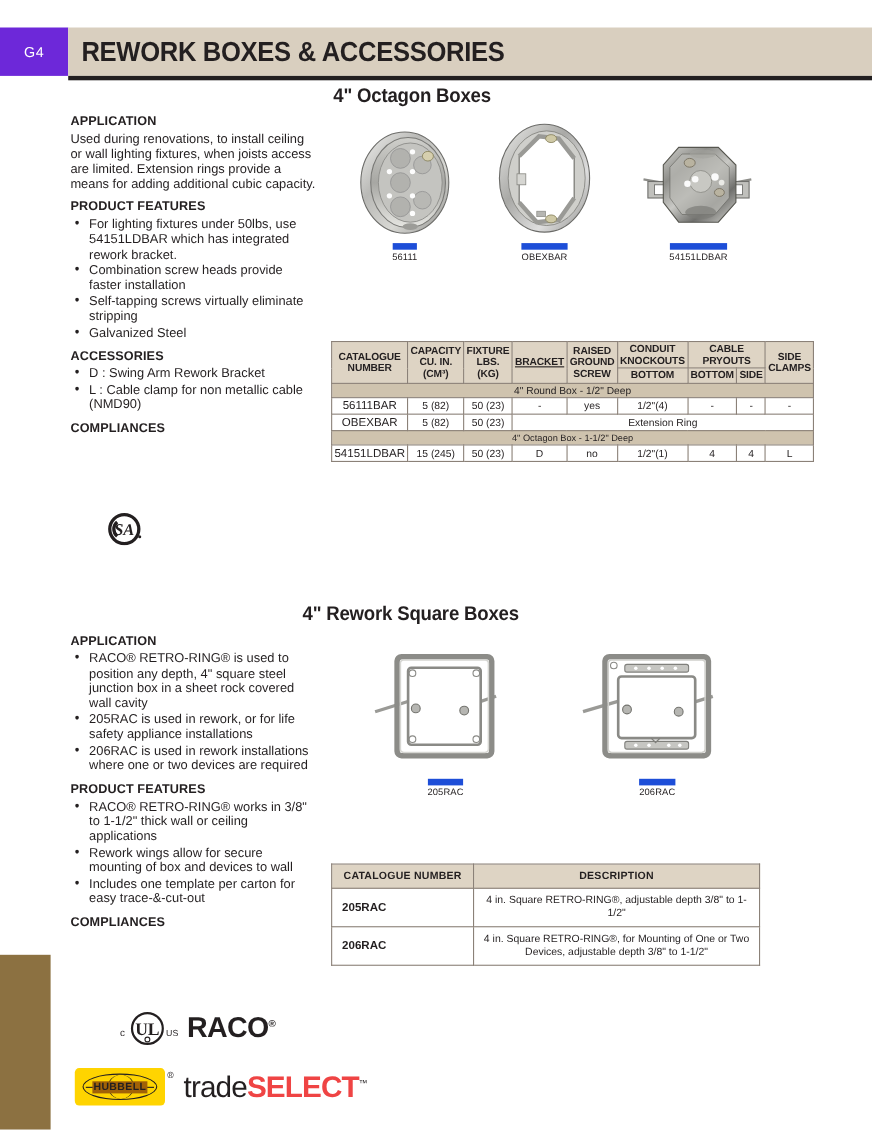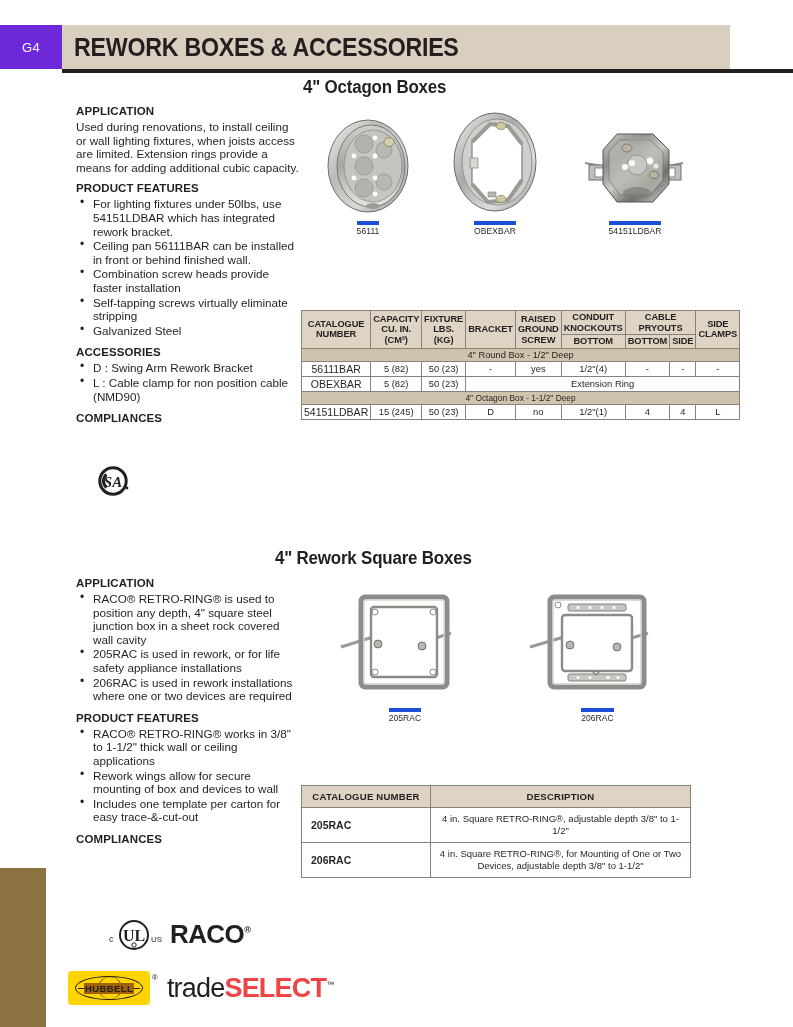--- a/index.html
+++ b/index.html
@@ -28,21 +28,21 @@
   }
   .page-tab-label {
     color: #ffffff;
     font-size: 13px;
     font-weight: 400;
     letter-spacing: .4px;
   }
   .header-bar {
     position: absolute;
     left: 62px; top: 25px;
-    width: 668px; height: 44px;
+    width: 731px; height: 44px;
     background: #d9cfbf;
     display: flex;
     align-items: center;
   }
   .header-title {
     margin-left: 12px;
     font-size: 25px;
     font-weight: bold;
     letter-spacing: -0.3px;
     color: #231f20;
@@ -71,21 +71,21 @@
     font-size: 18px;
     font-weight: bold;
     color: #231f20;
     letter-spacing: -0.2px;
     transform: scaleX(0.94);
     transform-origin: left center;
     white-space: nowrap;
   }
 
   
-  .col-left { position: absolute; left: 76px; width: 225px; }
+  .col-left { position: absolute; left: 64px; width: 225px; }
   .head {
     font-size: 11.5px;
     font-weight: bold;
     letter-spacing: .1px;
     margin: 0 0 3px 0;
     color: #231f20;
   }
   .para {
     font-size: 11.7px;
     line-height: 13.6px;
@@ -111,21 +111,21 @@
     top: -1px;
     font-size: 12px;
   }
 
   
   .figure { position: absolute; text-align: center; }
   .figure .cap {
     font-size: 8.5px;
     color: #231f20;
     display: inline-block;
-    border-top: 4px solid #1d4ed8;
+    border-top: 6px solid #1d4ed8;
     padding-top: 1px;
     margin-top: 3px;
     letter-spacing: .1px;
   }
   .fig-img { display: block; margin: 0 auto; }
 
   
   table.spec {
     position: absolute;
     border-collapse: collapse;
@@ -290,30 +290,29 @@
 <div class="section-title" style="left:303px; top:77px;">4" Octagon Boxes</div>
 
 <div class="col-left" style="top:105px;">
 
   <div class="head">APPLICATION</div>
   <div class="para">Used during renovations, to install ceiling or wall lighting fixtures, when joists access are limited.  Extension rings provide a means for adding additional cubic capacity.</div>
 
   <div class="head">PRODUCT FEATURES</div>
   <ul class="bullets">
     <li>For lighting fixtures under 50lbs, use 54151LDBAR which has integrated rework bracket.</li>
-    <li>Ceiling pan 56111BAR can be installed in front or behind finished wall.</li>
     <li>Combination screw heads provide faster installation</li>
     <li>Self-tapping screws virtually eliminate stripping</li>
     <li>Galvanized Steel</li>
   </ul>
 
   <div class="head">ACCESSORIES</div>
   <ul class="bullets">
     <li>D : Swing Arm Rework Bracket</li>
-    <li>L : Cable clamp for non position cable (NMD90)</li>
+    <li>L : Cable clamp for non metallic cable (NMD90)</li>
   </ul>
 
   <div class="head" style="margin-top:4px;">COMPLIANCES</div>
 </div>
 
 <div class="csa-logo" style="left:97px; top:466px;text-decoration:underline;">
   <svg width="34" height="30" viewBox="0 0 34 30">
     <circle cx="16" cy="15" r="13.2" fill="none" stroke="#231f20" stroke-width="3"></circle>
     <text x="16" y="20.5" font-family="Liberation Serif, serif" font-size="15" font-weight="bold" fill="#231f20" text-anchor="middle" font-style="italic">SA</text>
     <path d="M9.5 8.5 A8.5 8.5 0 0 0 9.5 21.5" fill="none" stroke="#231f20" stroke-width="3"></path>
@@ -410,21 +409,21 @@
   </svg>
   <span class="cap">54151LDBAR</span>
 </div>
 
 <table class="spec" style="left:301px; top:310px; width:417px;">
   <thead>
     <tr>
       <th rowspan="2" style="width:72px;">CATALOGUE NUMBER</th>
       <th rowspan="2" style="width:46px;">CAPACITY CU. IN. (CM³)</th>
       <th rowspan="2" style="width:41px;">FIXTURE LBS. (KG)</th>
-      <th rowspan="2" style="width:43px;">BRACKET</th>
+      <th rowspan="2" style="width:43px;text-decoration:underline;">BRACKET</th>
       <th rowspan="2" style="width:38px;">RAISED GROUND SCREW</th>
       <th style="width:56px;">CONDUIT KNOCKOUTS</th>
       <th colspan="2" style="width:58px;">CABLE PRYOUTS</th>
       <th rowspan="2" style="width:35px;">SIDE CLAMPS</th>
     </tr>
     <tr>
       <th>BOTTOM</th>
       <th>BOTTOM</th>
       <th>SIDE</th>
     </tr>

